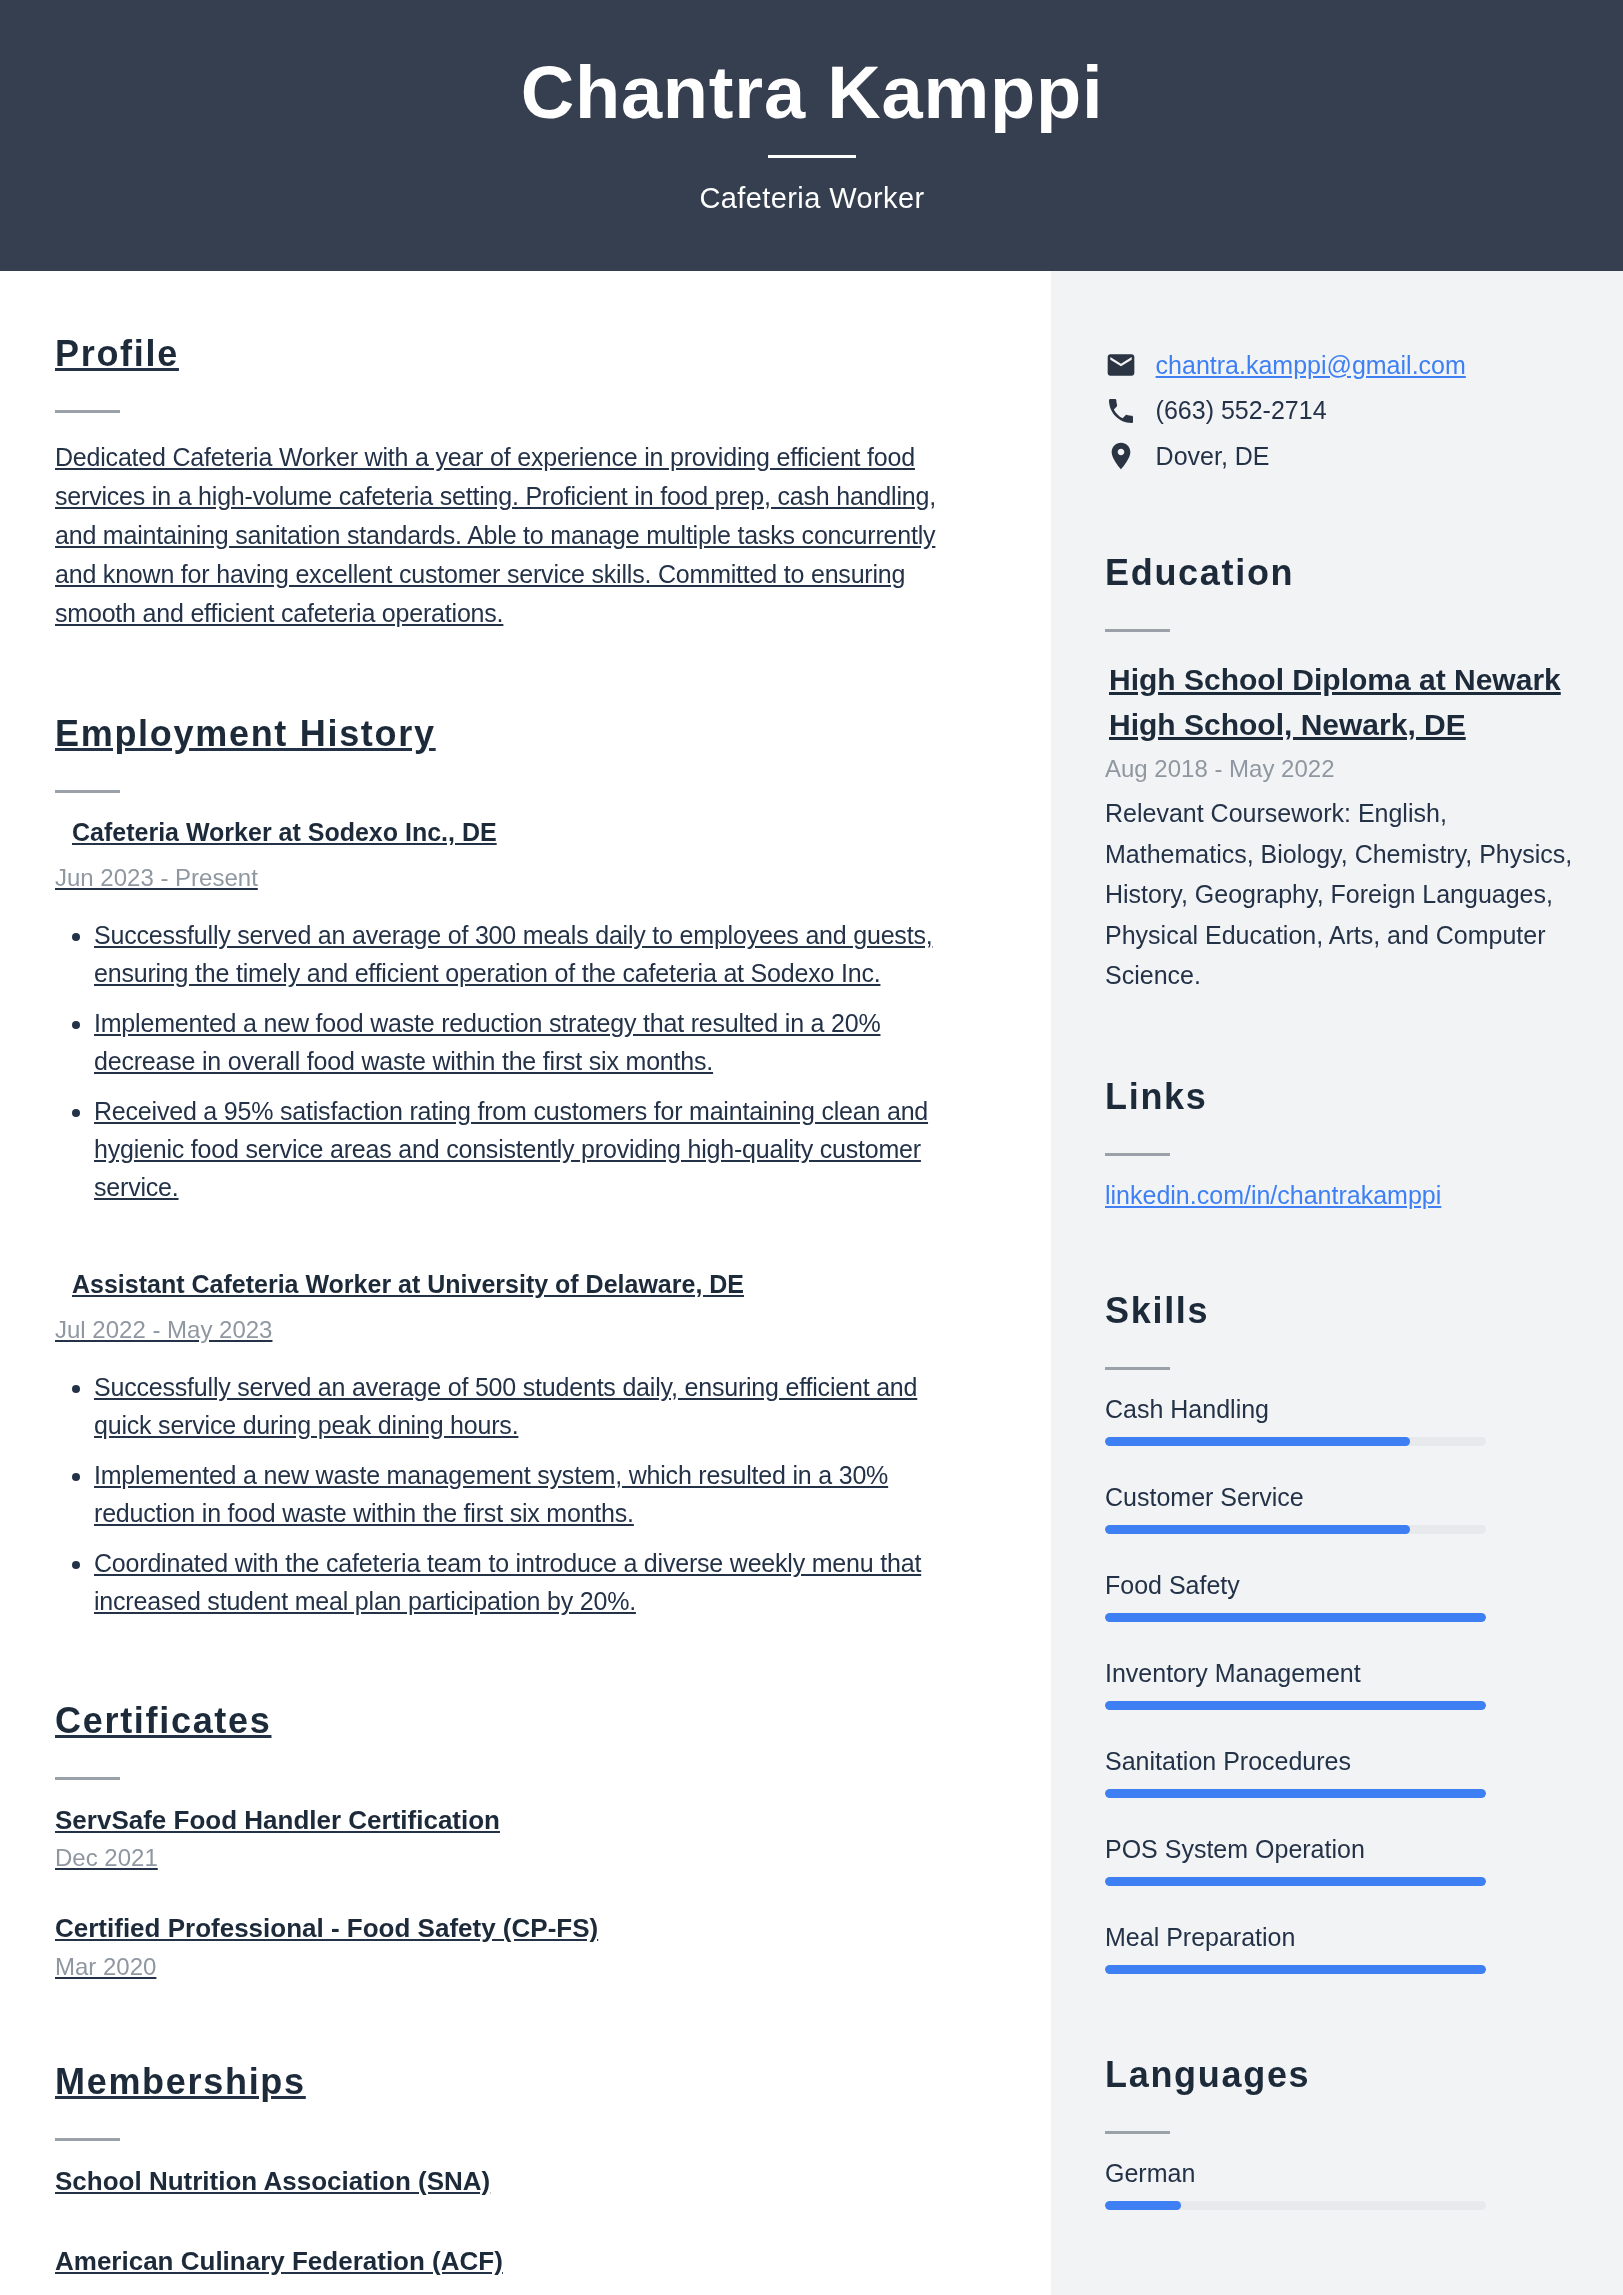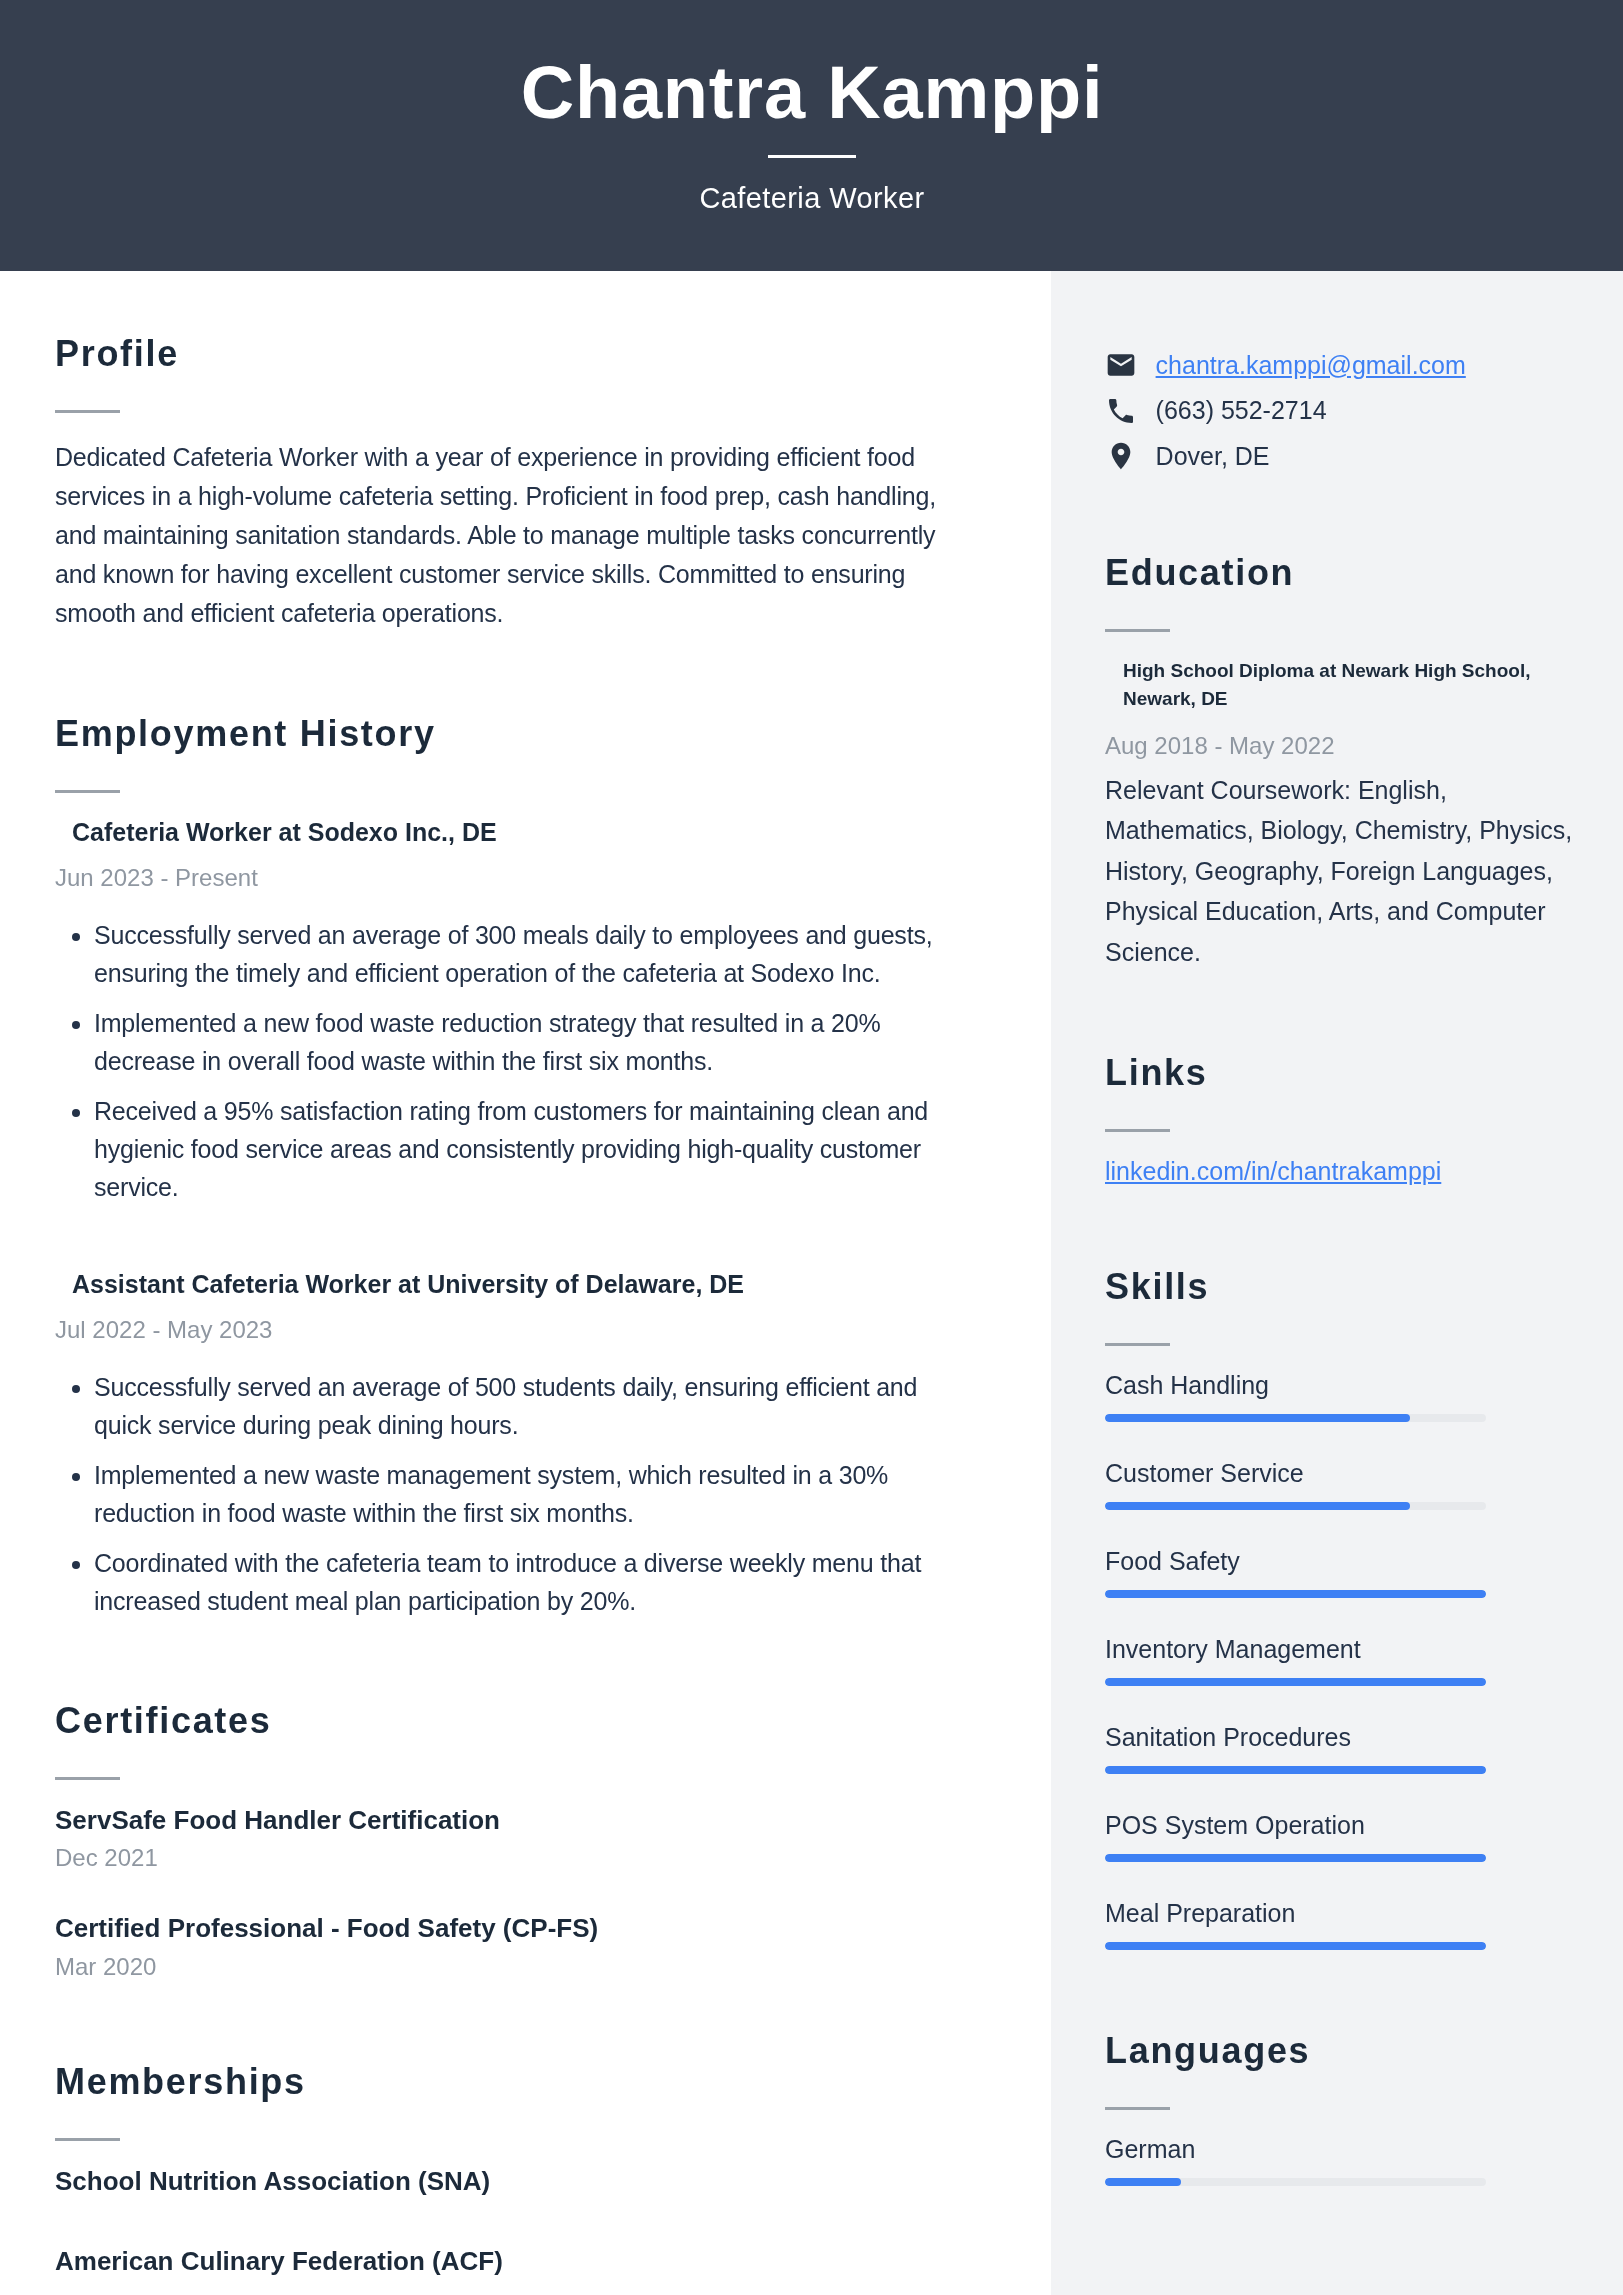--- a/index.html
+++ b/index.html
@@ -7,21 +7,21 @@
   .page{width:1624px;height:2295px;overflow:hidden;display:flex;flex-direction:column;background:#f0abfc;}
 
   
   .hero{height:271px;flex:none;background:#363f4f;color:#ffffff;display:flex;flex-direction:column;align-items:center;justify-content:center;}
   .hero-name{margin:0;font-size:74px;font-weight:700;letter-spacing:0.8px;line-height:1;}
   .hero-rule{width:88px;height:3.4px;background:#ffffff;margin:25px 0 24px;}
   .hero-sub{font-size:29px;letter-spacing:0.4px;}
 
   
   .columns{display:flex;flex:1;min-height:0;}
-  .main{width:1051px;flex:none;box-sizing:border-box;background:#ffffff;padding:63px 74px 77px 55px;}
+  .main{width:1051px;flex:none;box-sizing:border-box;background:#ffffff;padding:63px 74px 77px 55px;text-decoration:underline;}
   .side{flex:1;box-sizing:border-box;background:#f2f3f5;padding:78px 51px 51px 54px;}
 
   h2{margin:0;font-size:36px;font-weight:700;color:#1c2a3a;letter-spacing:1.7px;line-height:1.1;}
   .rule{width:65px;height:3.4px;background:#9aa1a9;border:none;margin:36px 0 25px;}
 
   .mainsec{margin-top:81px;}
   .mainsec:first-child{margin-top:0;}
   .body-text{margin:0;font-size:25px;line-height:1.56;color:#243248;letter-spacing:-0.2px;}
 
   .job{margin-top:5px;}
@@ -38,21 +38,21 @@
   .member{margin-top:24px;font-size:26px;font-weight:700;color:#1c2a3a;}
   .member + .member{margin-top:49px;}
 
   
   .contact-row{display:flex;align-items:center;gap:18.6px;margin-bottom:13.5px;}
   .contact-row svg{width:32px;height:32px;flex:none;fill:#2a3442;}
   .contact-text{font-size:25px;color:#243248;}
   .link{color:#3e80f4;text-decoration:underline;font-size:25px;cursor:pointer;text-align:center;}
 
   .sidesec{margin-top:81px;}
-  .degree{margin:18px;font-size:19px;font-weight:700;line-height:1.5;color:#1c2a3a;}
+  .degree{margin:4px;font-size:30px;font-weight:700;line-height:1.5;color:#1c2a3a;text-decoration:underline;}
   .side-desc{margin:10px 0 0;font-size:25px;line-height:1.62;color:#243248;}
 
   .skill{margin-bottom:37px;}
   .skill-name{font-size:25px;color:#243248;}
   .bar{width:381px;height:8.5px;border-radius:4.2px;background:#e7e9ec;margin-top:13.5px;overflow:hidden;}
   .bar-fill{height:100%;border-radius:4.2px;background:#3e80f4;}
 </style>
 </head>
 <body>
 

